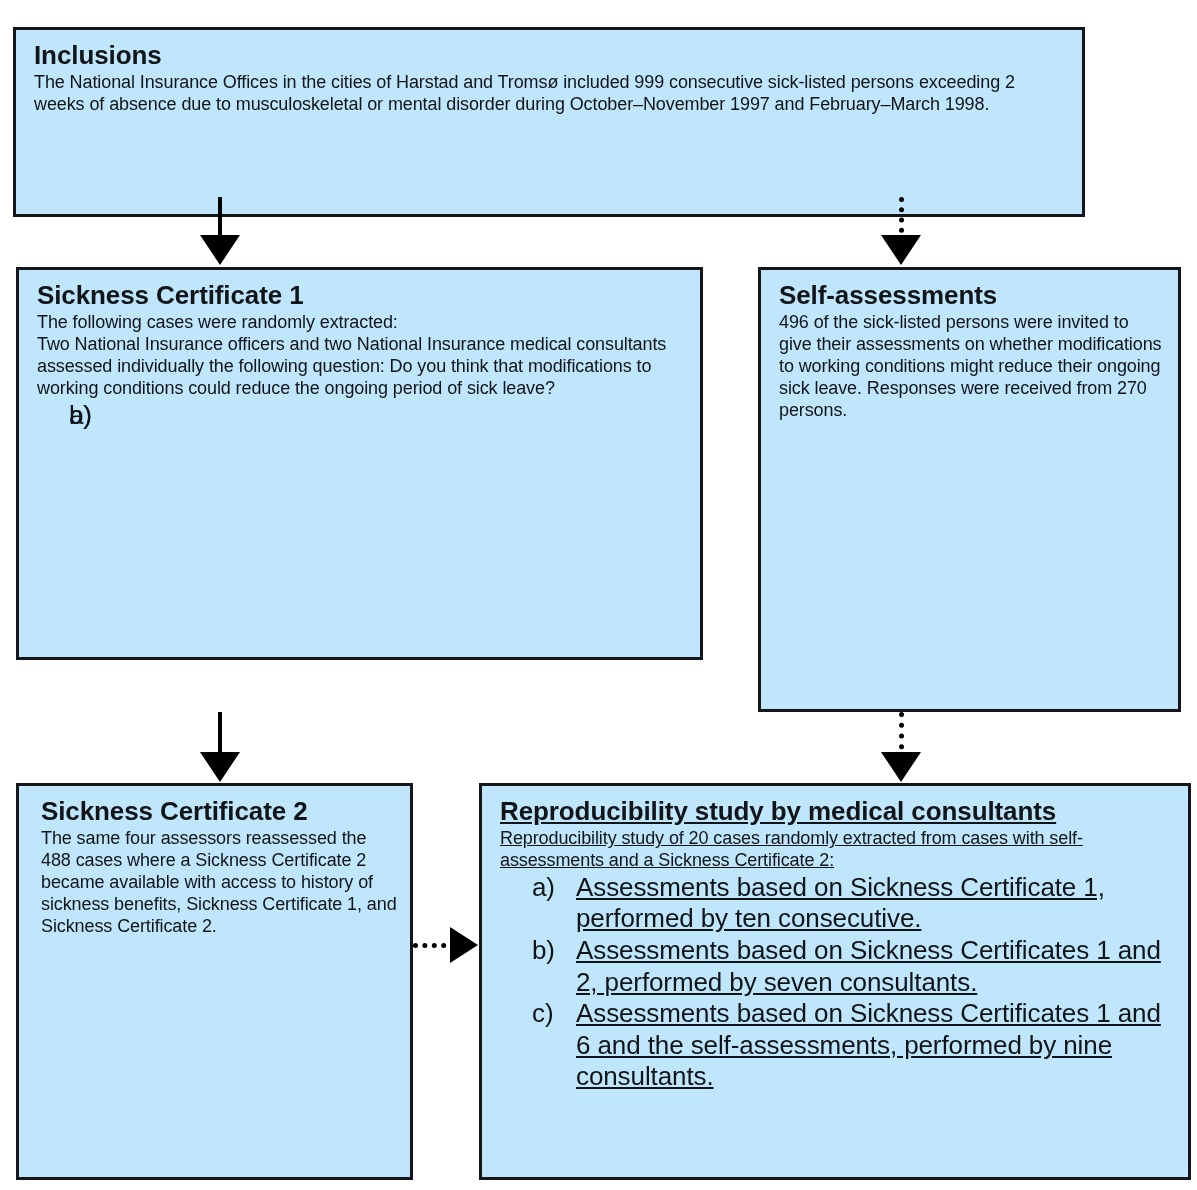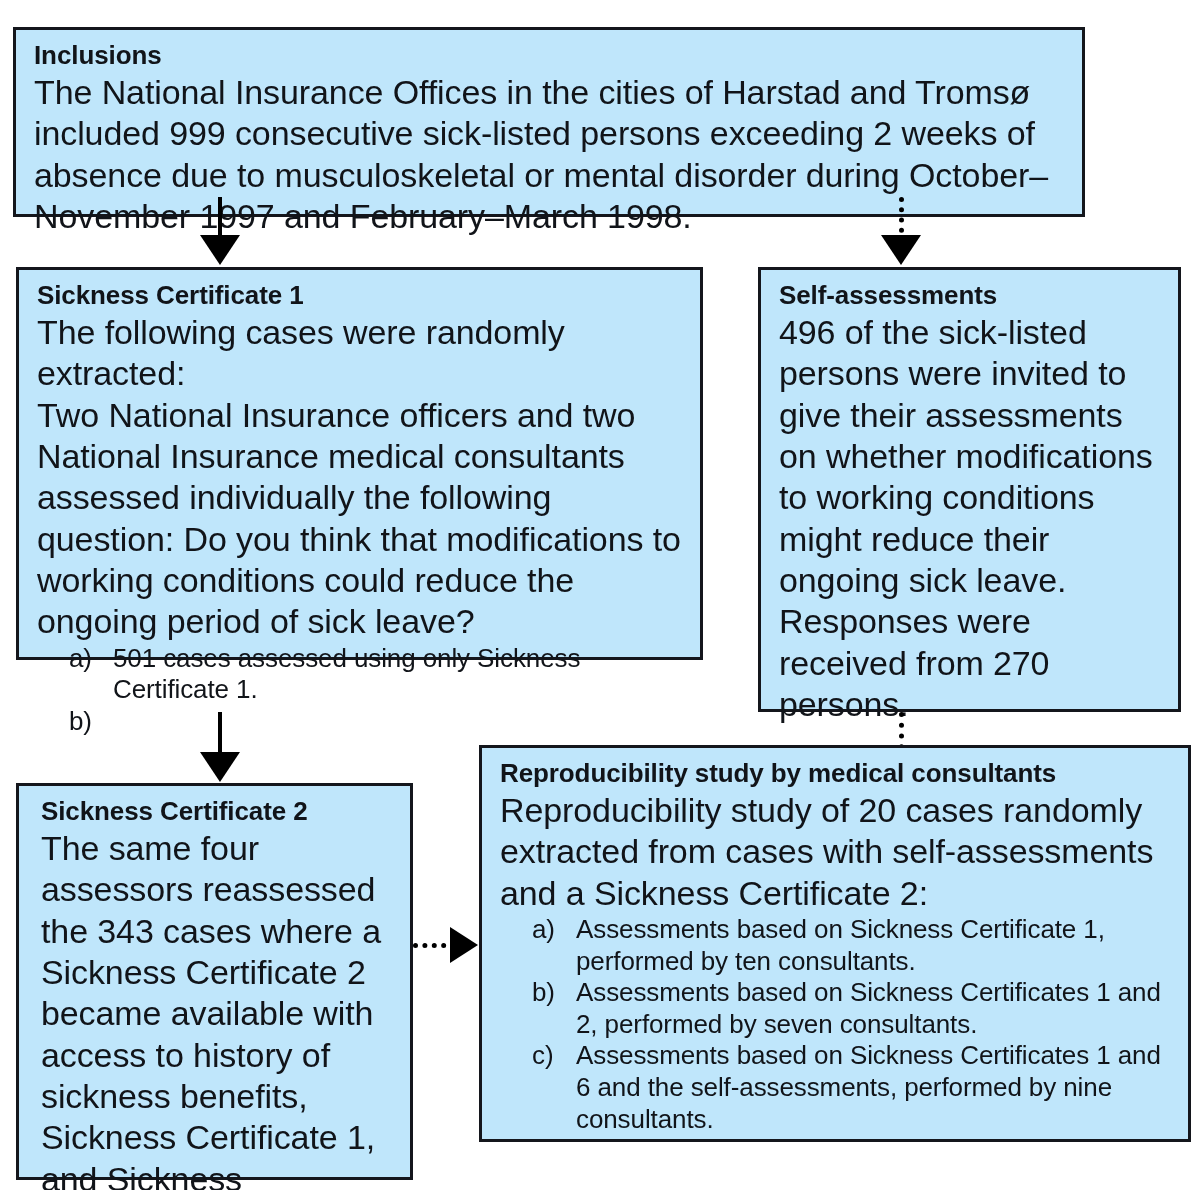--- a/index.html
+++ b/index.html
@@ -30,21 +30,21 @@
 
   .box-title {
     font-weight: bold;
     font-size: 26px;
     line-height: 1.20;
     margin: 0 0 1px 0;
     letter-spacing: -0.1px;
   }
 
   .box-body {
-    font-size: 34px;
+    font-size: 18px;
     line-height: 1.215;
     margin: 0;
     letter-spacing: -0.1px;
   }
 
   
   ol.alpha {
     list-style: none;
     margin: 0;
     padding: 0 0 0 32px;
@@ -118,21 +118,20 @@
     <div class="arrow-down" style="left:881px; top:235px;"></div>
   </div>
 
   <div class="box" style="left:16px; top:267px; width:687px; height:393px;">
     <div class="box-title">Sickness Certificate 1</div>
     <div class="box-body">The following cases were randomly extracted:</div>
     <div class="box-body">Two National Insurance officers and two National Insurance medical consultants assessed individually the following question: Do you think that modifications to working conditions could reduce the ongoing period of sick leave?</div>
     <ol class="alpha">
       <li>
         <span class="marker">a)</span>
-        <span>501 cases assessed using only Sickness Certificate 1.</span>
       </li>
       <li>
         <span class="marker">b)</span>
       </li>
     </ol>
   </div>
 
   <div class="box" style="left:758px; top:267px; width:423px; height:445px; padding-right:16px;">
     <div class="box-title">Self-assessments</div>
     <div class="box-body">496 of the sick-listed persons were invited to give their assessments on whether modifications to working conditions might reduce their ongoing sick leave. Responses were received from 270 persons.</div>
@@ -143,35 +142,35 @@
     <div class="arrow-down" style="left:200px; top:752px;"></div>
   </div>
 
   <div class="conn">
     <div class="vline-dotted" style="left:899px; top:712px; height:48px;"></div>
     <div class="arrow-down" style="left:881px; top:752px;"></div>
   </div>
 
   <div class="box" style="left:16px; top:783px; width:397px; height:397px; padding-left:22px; padding-right:12px;">
     <div class="box-title">Sickness Certificate 2</div>
-    <div class="box-body">The same four assessors reassessed the 343 cases where a Sickness Certificate 2 became available with access to history of sickness benefits, Sickness Certificate 1, and Sickness Certificate 2.</div>
+    <div class="box-body">The same four assessors reassessed the 488 cases where a Sickness Certificate 2 became available with access to history of sickness benefits, Sickness Certificate 1, and Sickness Certificate 2.</div>
   </div>
 
   <div class="conn">
     <div class="hline-dotted" style="left:413px; top:943px; width:52px;"></div>
     <div class="arrow-right" style="left:450px; top:927px;"></div>
   </div>
 
-  <div class="box" style="left:479px; top:745px; width:712px; height:397px;">
+  <div class="box" style="left:479px; top:783px; width:712px; height:397px;text-decoration:underline;">
     <div class="box-title">Reproducibility study by medical consultants</div>
     <div class="box-body">Reproducibility study of 20 cases randomly extracted from cases with self-assessments and a Sickness Certificate 2:</div>
     <ol class="alpha">
       <li>
         <span class="marker">a)</span>
-        <span>Assessments based on Sickness Certificate 1, performed by ten consultants.</span>
+        <span>Assessments based on Sickness Certificate 1, performed by ten consecutive.</span>
       </li>
       <li>
         <span class="marker">b)</span>
         <span>Assessments based on Sickness Certificates 1 and 2, performed by seven consultants.</span>
       </li>
       <li>
         <span class="marker">c)</span>
         <span>Assessments based on Sickness Certificates 1 and 6 and the self-assessments, performed by nine consultants.</span>
       </li>
     </ol>

